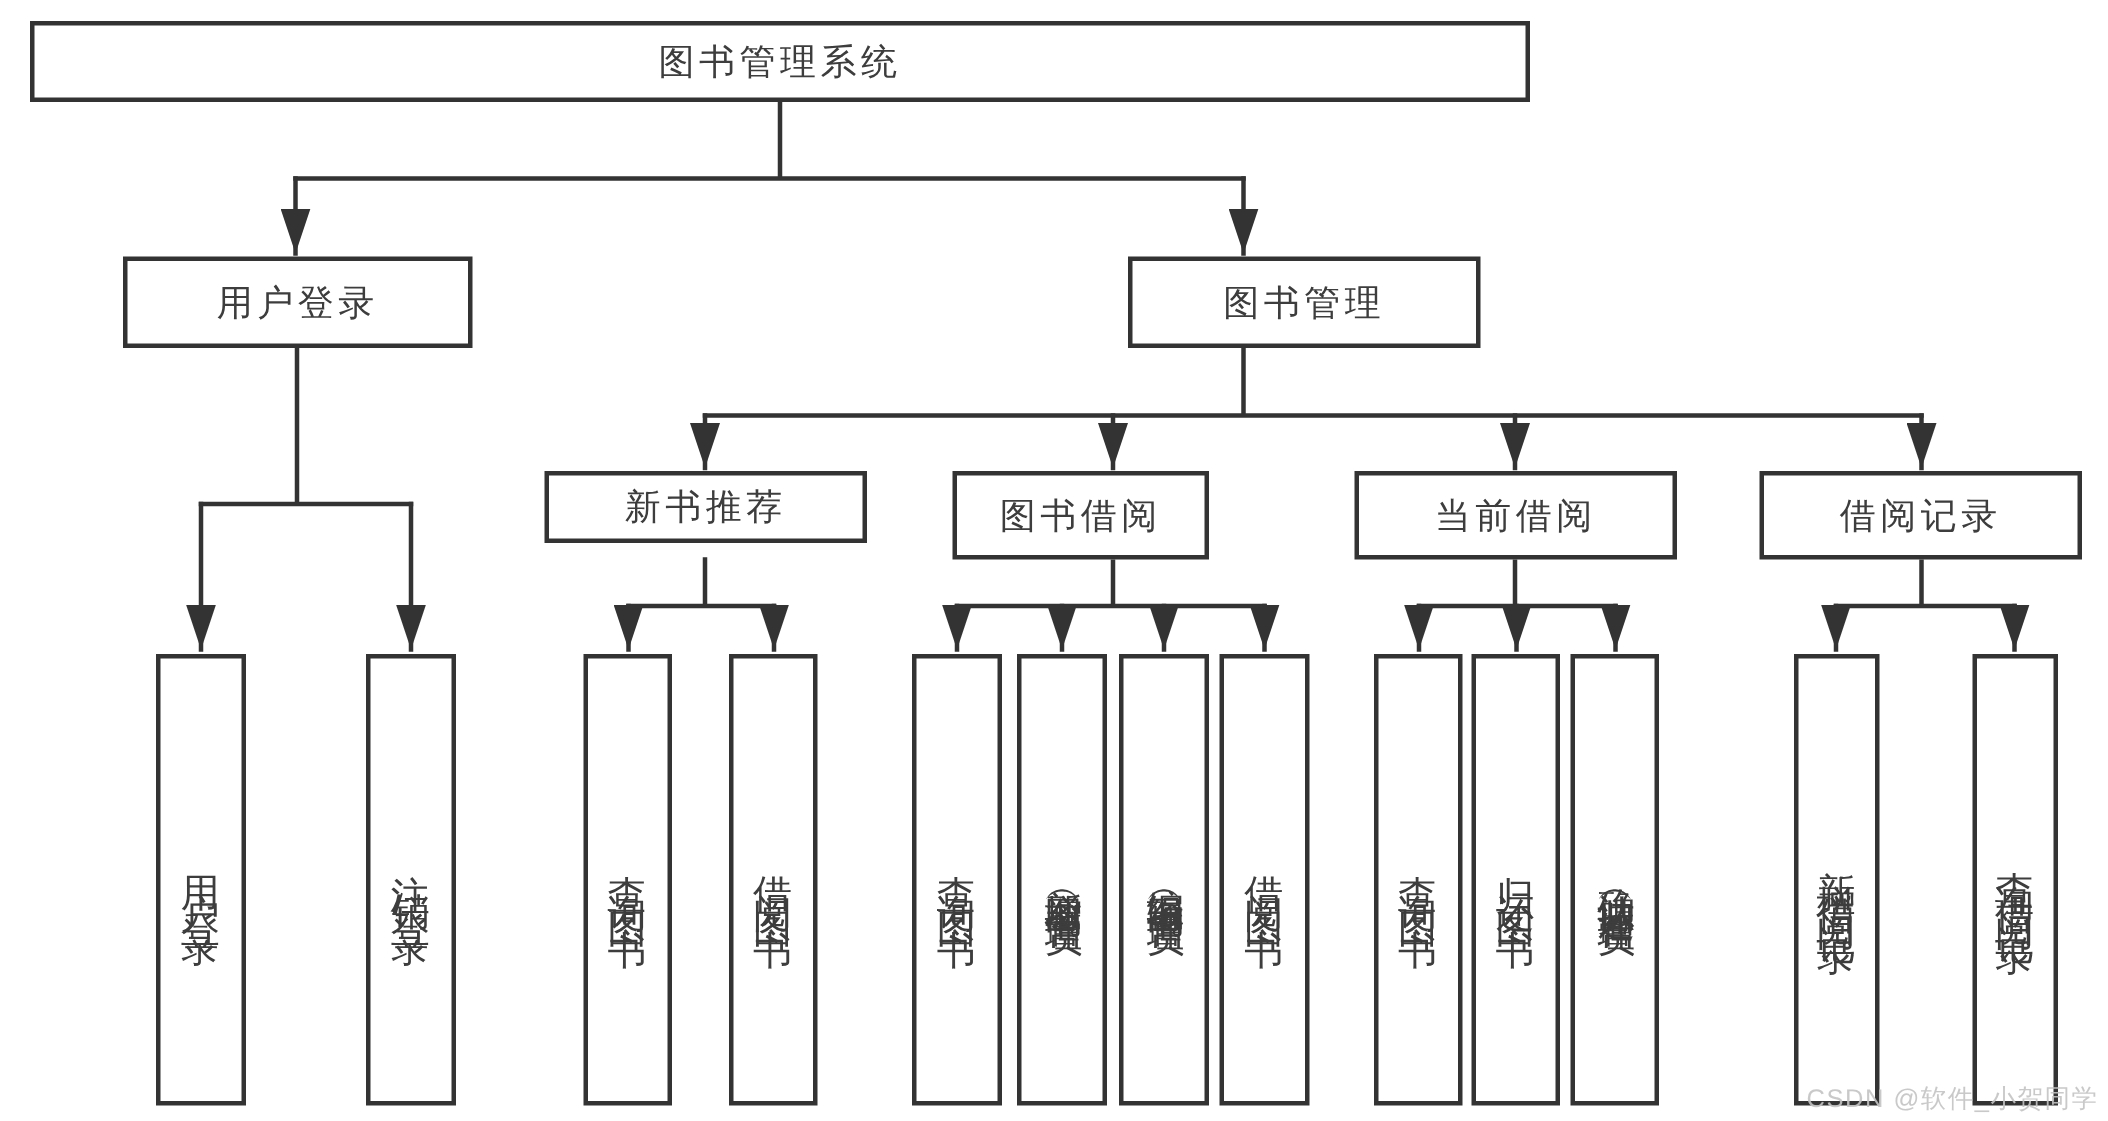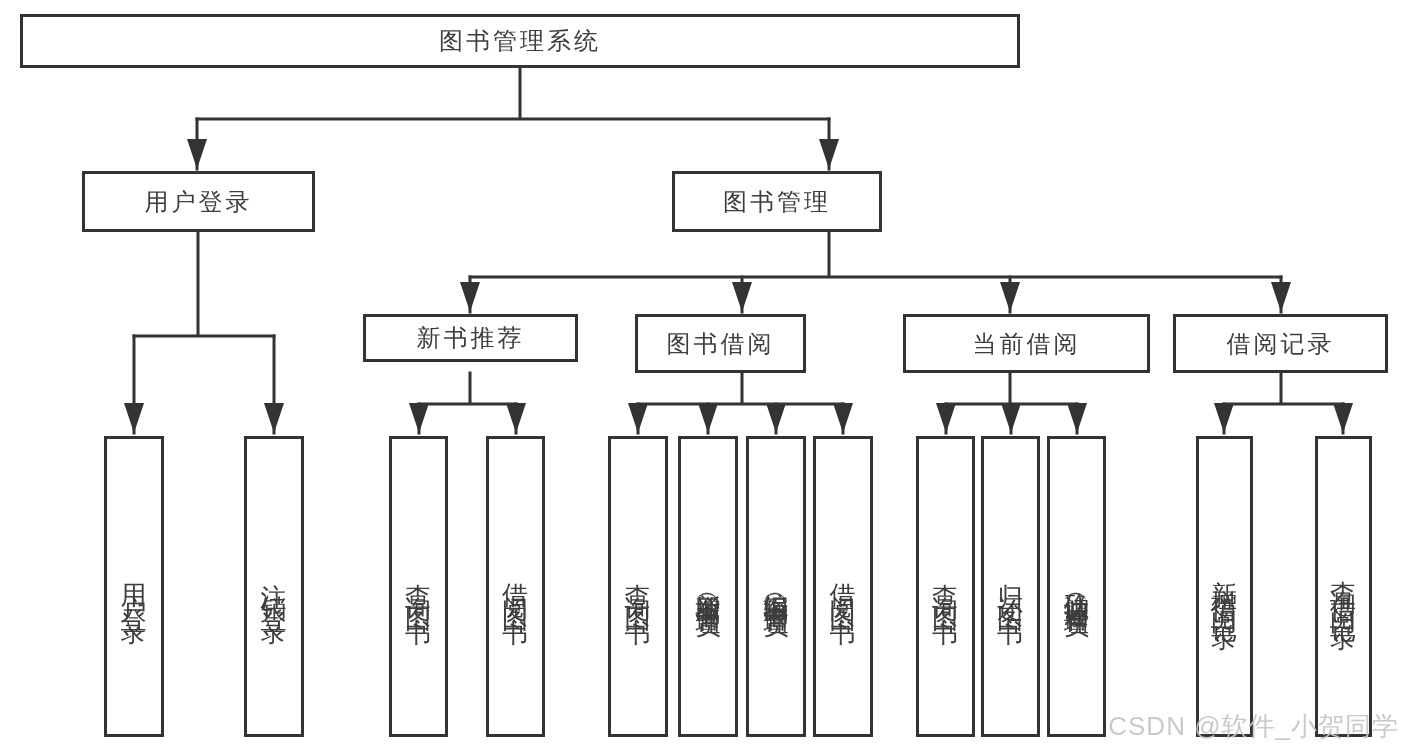--- a/index.html
+++ b/index.html
@@ -42,21 +42,21 @@
     letter-spacing: 12px;
     line-height: 1;
     white-space: nowrap;
   }
   .leaf.med .vtext { letter-spacing: 9px; }
   .leaf.long .vtext { letter-spacing: 3px; font-size: 25px; }
   .watermark {
     position: absolute;
     right: 6px;
     bottom: 3px;
-    font-size: 26px;
+    font-size: 17px;
     letter-spacing: 1px;
     color: var(--watermark);
     opacity: 0.9;
     z-index: 5;
     pointer-events: none;
   }
 </style>
 </head>
 <body>
 
@@ -119,31 +119,31 @@
     </g>
   </svg>
 
   <div class="node h" style="left:20px; top:14px; width:1000px; height:54px">
     <span>图书管理系统</span>
   </div>
 
   <div class="node h" style="left:82px; top:171px; width:233px; height:61px">
     <span>用户登录</span>
   </div>
-  <div class="node h" style="left:672px; top:171px; width:210px; height:61px">
+  <div class="node h" style="left:752px; top:171px; width:235px; height:61px">
     <span>图书管理</span>
   </div>
 
   <div class="node h" style="left:363px; top:314px; width:215px; height:48px">
     <span>新书推荐</span>
   </div>
   <div class="node h" style="left:635px; top:314px; width:171px; height:59px">
     <span>图书借阅</span>
   </div>
-  <div class="node h" style="left:903px; top:314px; width:247px; height:59px">
+  <div class="node h" style="left:903px; top:314px; width:215px; height:59px">
     <span>当前借阅</span>
   </div>
   <div class="node h" style="left:1173px; top:314px; width:215px; height:59px">
     <span>借阅记录</span>
   </div>
 
   <div class="node leaf" style="left:104px; top:436px; width:60px; height:301px">
     <span class="vtext">用户登录</span>
   </div>
   <div class="node leaf" style="left:244px; top:436px; width:60px; height:301px">

